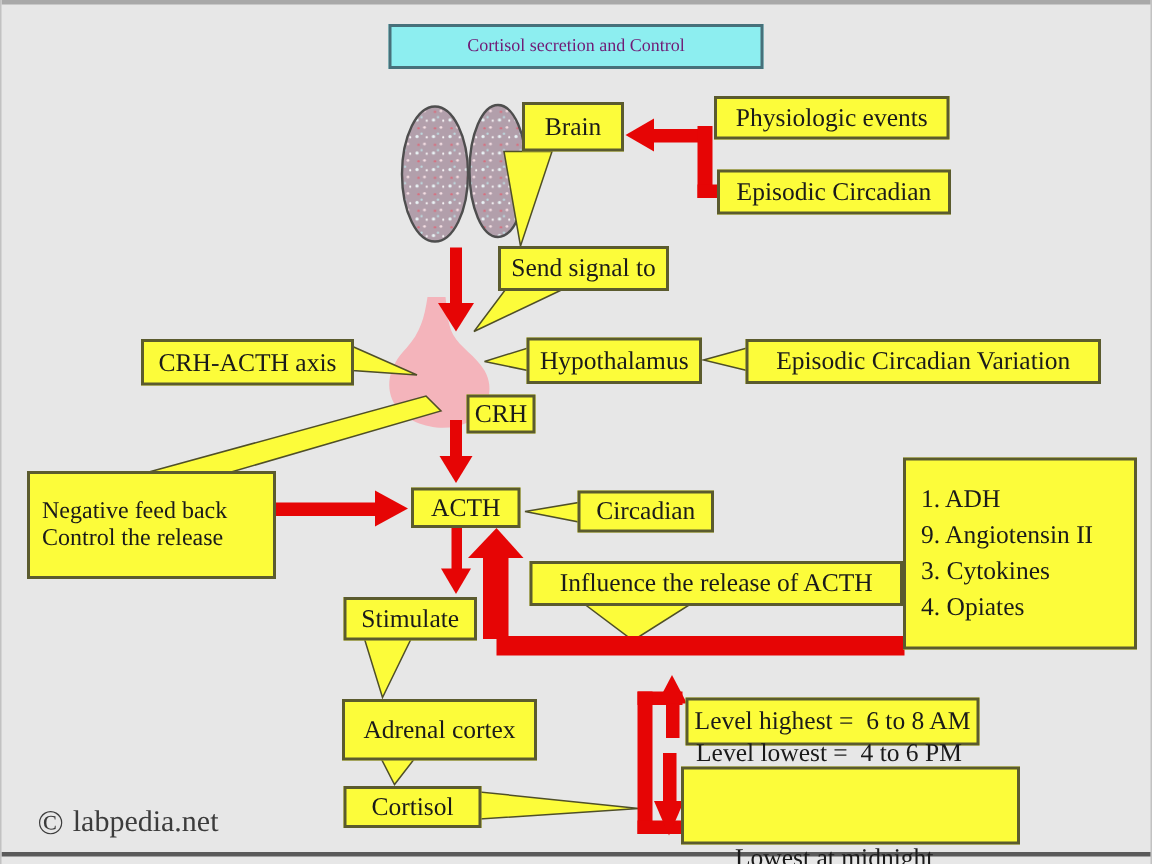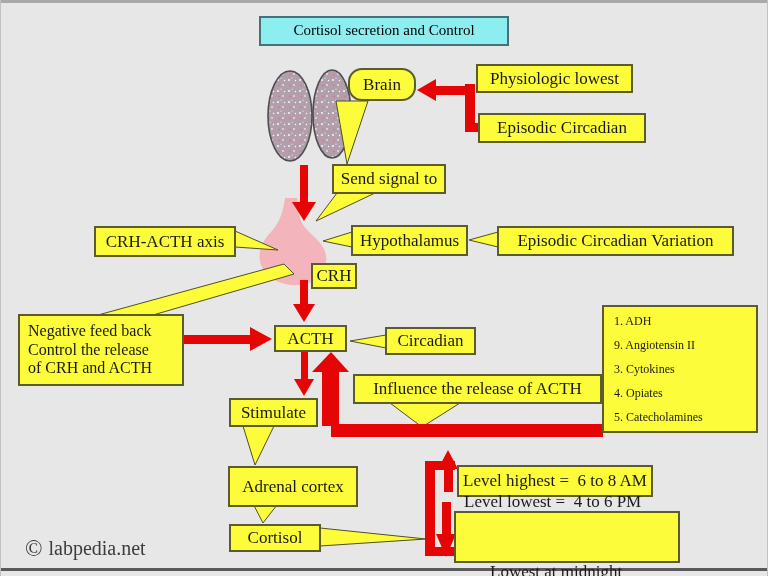--- a/index.html
+++ b/index.html
@@ -18,21 +18,21 @@
     position:absolute;z-index:2;box-sizing:border-box;
     background:var(--box-fill,#fcfc3a);
     border:2px solid var(--box-border,#5b5b2e);
     color:var(--text,#1a1a1a);
     display:flex;align-items:center;justify-content:center;
     font-size:17px;line-height:1.15;white-space:pre-wrap;
   }
   .box.title{
     background:var(--title-fill,#8deef0);
     border:2px solid var(--title-border,#47707a);
-    color:#000000;font-size:15px;
+    color:#701a75;font-size:12px;
   }
   .box.multi{flex-direction:column;align-items:flex-start;justify-content:center;}
   .box.multi span{display:block;}
   .pad8{padding-left:8px;}
   .indent{padding-left:26px;}
   .watermark{
     position:absolute;z-index:2;display:flex;align-items:center;gap:6px;
     color:#3c3c3c;font-size:20px;
   }
   .watermark .copy{font-size:23px;line-height:1;}
@@ -121,54 +121,52 @@
       </g>
       <g>
         <rect x="441" y="502" width="9" height="34"></rect>
         <polygon points="445,557 435,534 455,534"></polygon>
       </g>
     </g>
   </svg>
 
   <div class="box title" style="left:258px;top:16px;width:250px;height:30px;">Cortisol secretion and Control</div>
 
-  <div class="box" style="left:347px;top:68px;width:68px;height:33px;border-radius:14px;">Brain</div>
+  <div class="box" style="left:347px;top:68px;width:68px;height:33px;">Brain</div>
 
-  <div class="box" style="left:475px;top:64px;width:157px;height:29px;">Physiologic lowest</div>
+  <div class="box" style="left:475px;top:64px;width:157px;height:29px;">Physiologic events</div>
 
-  <div class="box" style="left:477px;top:113px;width:168px;height:30px;">Episodic Circadian</div>
+  <div class="box" style="left:477px;top:113px;width:156px;height:30px;">Episodic Circadian</div>
 
   <div class="box" style="left:331px;top:164px;width:114px;height:30px;">Send signal to</div>
 
   <div class="box" style="left:93px;top:226px;width:142px;height:31px;">CRH-ACTH axis</div>
 
   <div class="box" style="left:350px;top:225px;width:117px;height:31px;">Hypothalamus</div>
 
   <div class="box" style="left:496px;top:226px;width:237px;height:30px;">Episodic Circadian Variation</div>
 
   <div class="box" style="left:310px;top:263px;width:46px;height:26px;">CRH</div>
 
   <div class="box multi pad8" style="left:17px;top:314px;width:166px;height:72px;font-size:16px;">
     <span>Negative feed back</span>
     <span>Control the release</span>
-    <span>of CRH and ACTH</span>
   </div>
 
   <div class="box" style="left:273px;top:325px;width:73px;height:27px;">ACTH</div>
 
   <div class="box" style="left:384px;top:327px;width:91px;height:28px;">Circadian</div>
 
   <div class="box" style="left:352px;top:374px;width:249px;height:30px;text-align:right;">Influence the release of ACTH</div>
 
-  <div class="box multi" style="left:601px;top:305px;width:156px;height:128px;font-size:12px;padding:4px 0 4px 10px;line-height:24px;">
+  <div class="box multi" style="left:601px;top:305px;width:156px;height:128px;font-size:17px;padding:4px 0 4px 10px;line-height:24px;">
     <span>1. ADH</span>
     <span>9. Angiotensin II</span>
     <span>3. Cytokines</span>
     <span>4. Opiates</span>
-    <span>5. Catecholamines</span>
   </div>
 
   <div class="box" style="left:228px;top:398px;width:89px;height:29px;">Stimulate</div>
 
   <div class="box" style="left:227px;top:466px;width:130px;height:41px;">Adrenal cortex</div>
 
   <div class="box" style="left:228px;top:524px;width:92px;height:28px;">Cortisol</div>
 
   <div class="box" style="left:456px;top:465px;width:196px;height:32px;">Level highest =  6 to 8 AM</div>
 

